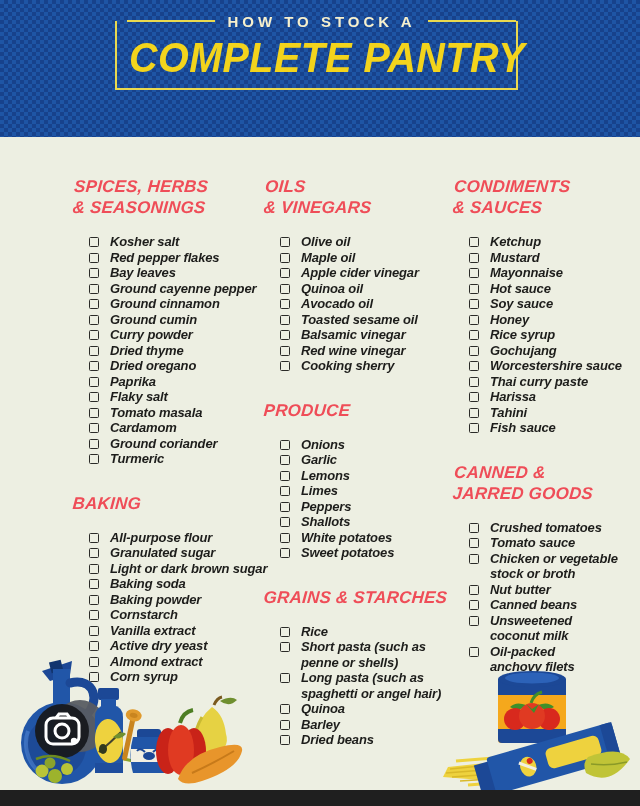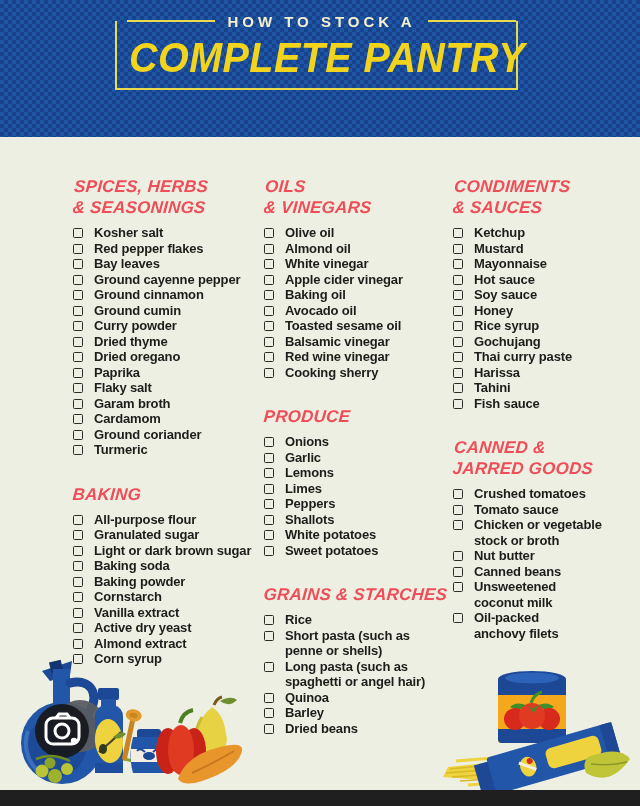--- a/index.html
+++ b/index.html
@@ -23,21 +23,21 @@
   
   .content{display:flex;padding:39px 0 0 72px;}
   .col{flex:0 0 auto;}
   .col-1{width:183px;margin-right:8px;}
   .col-2{width:187px;margin-right:2px;}
   .col-3{width:178px;}
   .section + .section{margin-top:26px;}
   .sec-title{margin:0 0 7px 0;color:#ef4d58;font-size:17px;line-height:21px;font-weight:bold;
     font-style:italic;letter-spacing:.2px;transform:skewX(-4deg);transform-origin:left bottom;
     white-space:nowrap;}
-  .checklist{list-style:none;margin:0;padding:0;}
+  .checklist{list-style:none;margin:16px;padding:0;font-style:italic;}
   .item{display:flex;align-items:flex-start;font-size:13px;line-height:15.5px;font-weight:bold;
     color:#1d1d1b;letter-spacing:-.15px;}
   .cb{flex:0 0 auto;width:8px;height:8px;border:1.6px solid #2b2b28;border-radius:1.5px;
     margin:3px 11px 0 1px;background:transparent;}
   .lbl{white-space:pre;}
   
   .illus{position:absolute;pointer-events:none;}
   .illus-left{left:6px;top:655px;}
   .illus-right{left:428px;top:655px;}
   .bottom-bar{position:absolute;left:0;bottom:0;width:640px;height:16px;background:#1f1f1f;}
@@ -105,21 +105,21 @@
             <li class="item">
               <span class="cb"></span>
               <span class="lbl">Paprika</span>
             </li>
             <li class="item">
               <span class="cb"></span>
               <span class="lbl">Flaky salt</span>
             </li>
             <li class="item">
               <span class="cb"></span>
-              <span class="lbl">Garam broth</span>
+              <span class="lbl">Tomato masala</span>
             </li>
             <li class="item">
               <span class="cb"></span>
               <span class="lbl">Cardamom</span>
             </li>
             <li class="item">
               <span class="cb"></span>
               <span class="lbl">Ground coriander</span>
             </li>
             <li class="item">
@@ -182,33 +182,29 @@
             <div>OILS</div>
             <div>&amp; VINEGARS</div>
           </h2>
           <ul class="checklist">
             <li class="item">
               <span class="cb"></span>
               <span class="lbl">Olive oil</span>
             </li>
             <li class="item">
               <span class="cb"></span>
-              <span class="lbl">Almond oil</span>
-            </li>
-            <li class="item">
-              <span class="cb"></span>
-              <span class="lbl">White vinegar</span>
+              <span class="lbl">Maple oil</span>
             </li>
             <li class="item">
               <span class="cb"></span>
               <span class="lbl">Apple cider vinegar</span>
             </li>
             <li class="item">
               <span class="cb"></span>
-              <span class="lbl">Baking oil</span>
+              <span class="lbl">Quinoa oil</span>
             </li>
             <li class="item">
               <span class="cb"></span>
               <span class="lbl">Avocado oil</span>
             </li>
             <li class="item">
               <span class="cb"></span>
               <span class="lbl">Toasted sesame oil</span>
             </li>
             <li class="item">
@@ -329,20 +325,24 @@
               <span class="cb"></span>
               <span class="lbl">Honey</span>
             </li>
             <li class="item">
               <span class="cb"></span>
               <span class="lbl">Rice syrup</span>
             </li>
             <li class="item">
               <span class="cb"></span>
               <span class="lbl">Gochujang</span>
+            </li>
+            <li class="item">
+              <span class="cb"></span>
+              <span class="lbl">Worcestershire sauce</span>
             </li>
             <li class="item">
               <span class="cb"></span>
               <span class="lbl">Thai curry paste</span>
             </li>
             <li class="item">
               <span class="cb"></span>
               <span class="lbl">Harissa</span>
             </li>
             <li class="item">

